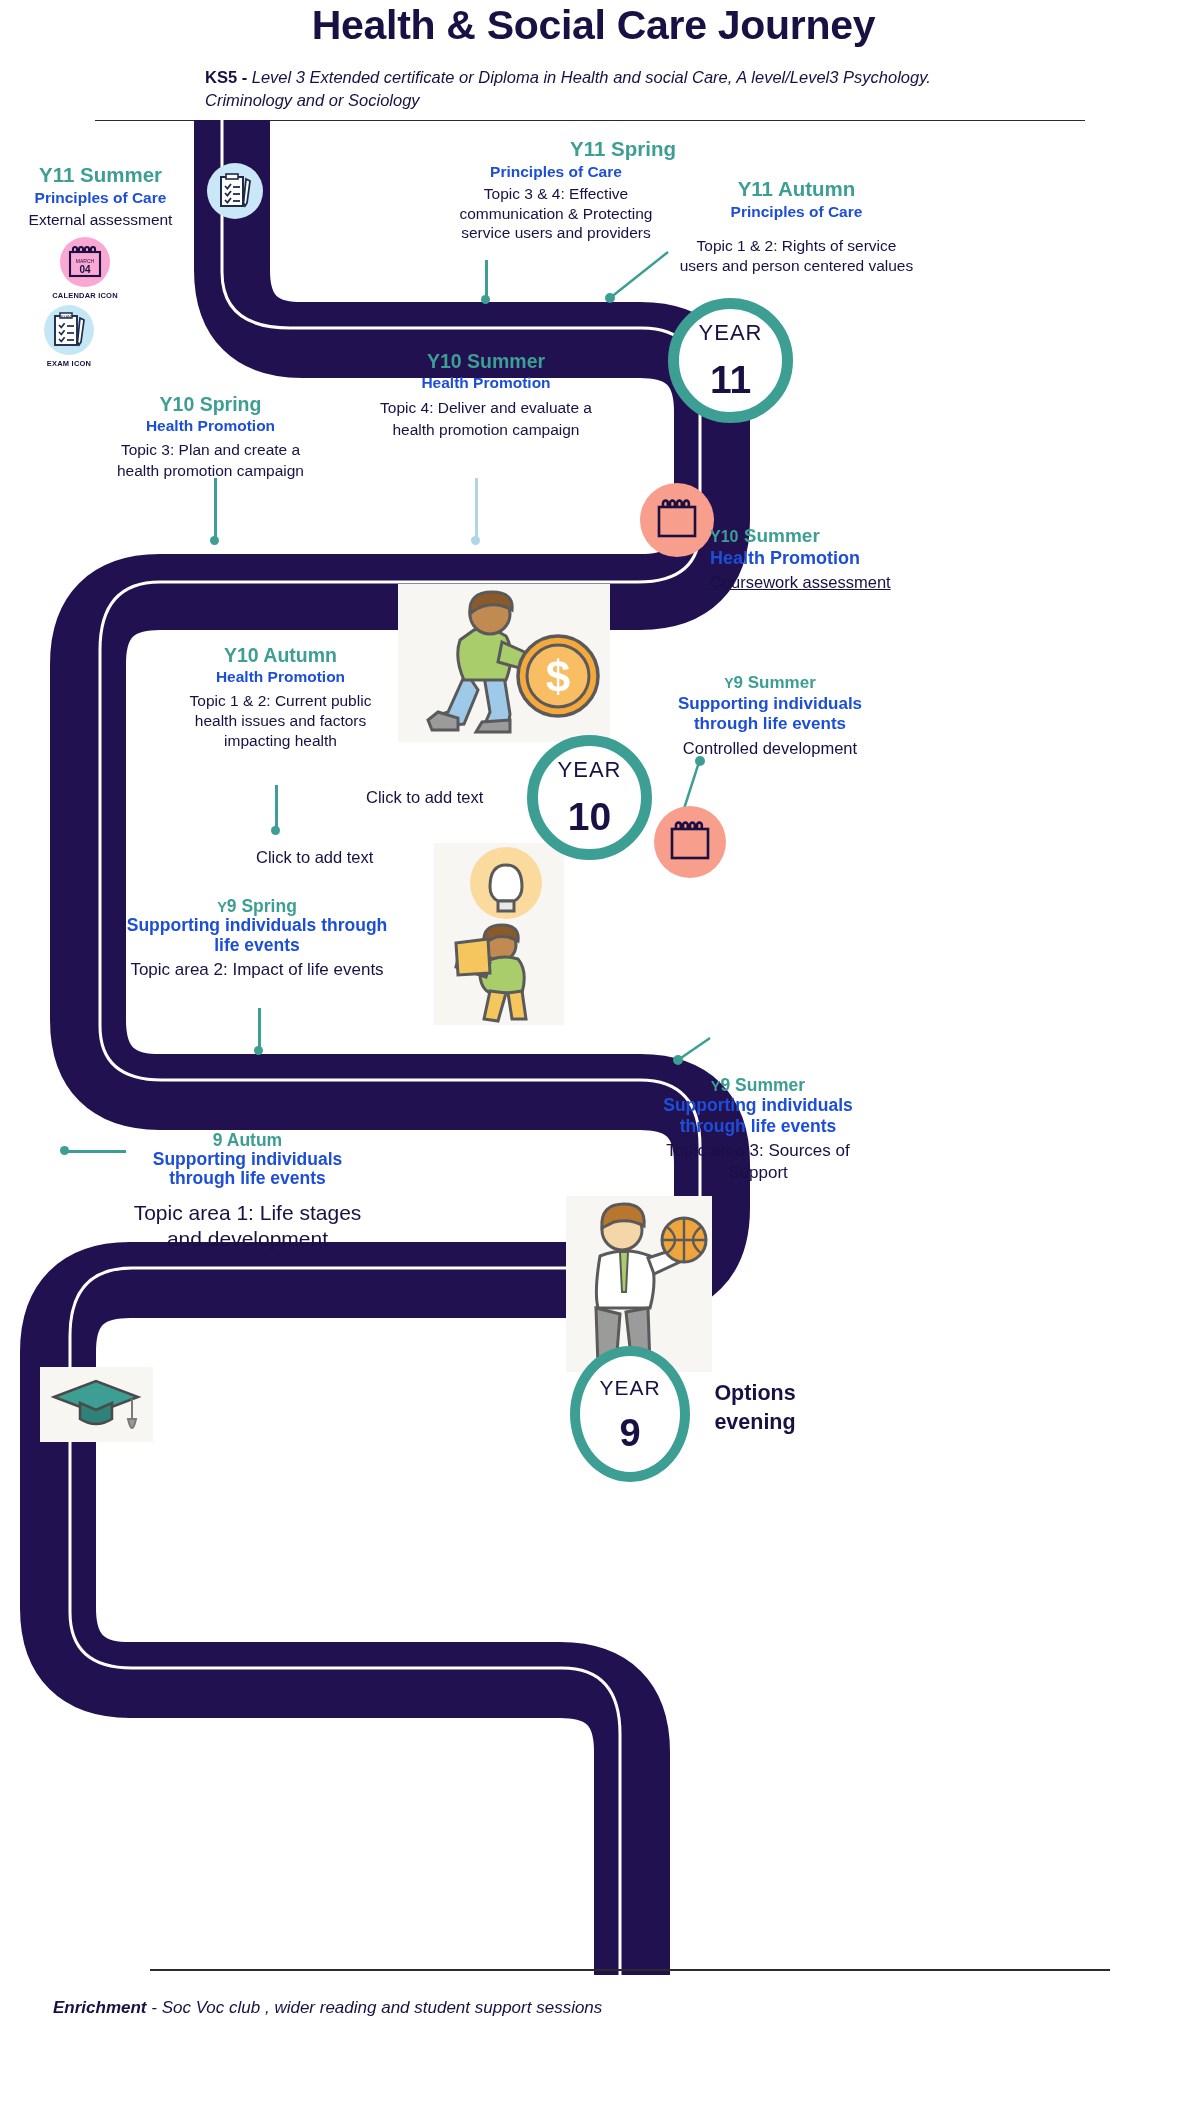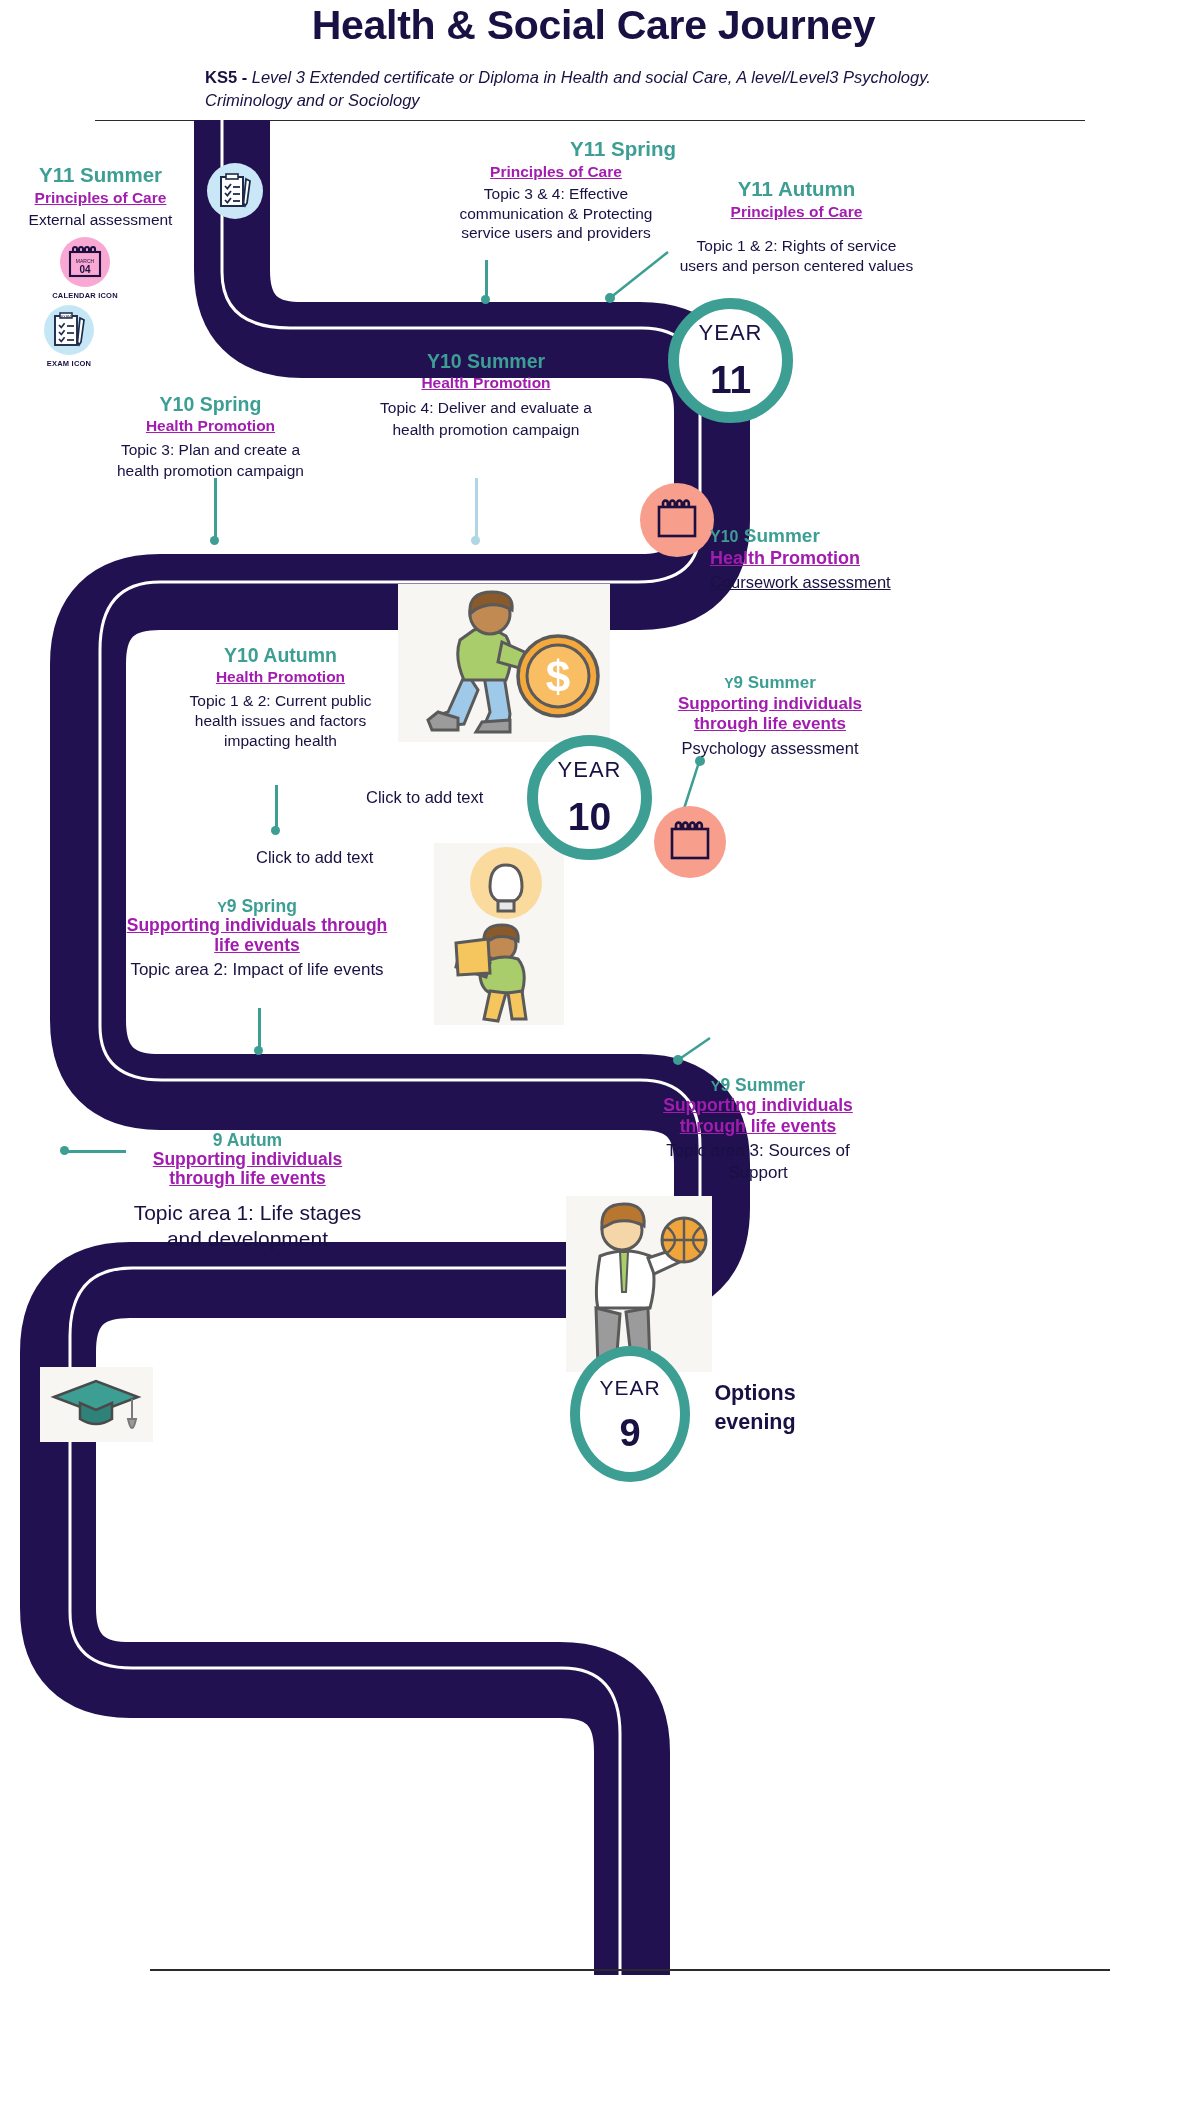--- a/index.html
+++ b/index.html
@@ -50,21 +50,21 @@
 
   #year11{left:668px; top:298px; width:125px; height:125px;}
   #year10{left:527px; top:735px; width:125px; height:125px;}
   #year9 {left:570px; top:1346px; width:120px; height:136px; border-width:10px;}
   #year9 .yw{font-size:21px;}
   #year9 .yn{font-size:38px;}
 
   
   .block{position:absolute;}
   .hd{color:#3d9e93; font-weight:bold; line-height:1.15;}
-  .sub{color:#a21caf; font-weight:bold; line-height:1.2;text-decoration:underline;}
+  .sub{color:#1d4ed8; font-weight:bold; line-height:1.2;}
   .body{color:#191043; line-height:1.25;}
 
   
   #b-y11summer{left:8px; top:163px; width:185px; text-align:center;}
   #b-y11summer .hd{font-size:20.5px;}
   #b-y11summer .sub{font-size:15.5px; margin-top:2px;}
   #b-y11summer .body{font-size:15.5px; margin-top:3px; white-space:nowrap;}
 
   #b-y11spring{left:436px; top:137px; width:240px; text-align:center;}
   #b-y11spring .hd{font-size:20.5px;text-align:right;}
@@ -455,21 +455,21 @@
 
   <div class="block" id="b-y10autumn">
     <div class="hd">Y10 Autumn</div>
     <div class="sub">Health Promotion</div>
     <div class="body">Topic 1 &amp; 2:  Current public health issues and factors impacting health</div>
   </div>
 
   <div class="block" id="b-y9summer-ca">
     <div class="hd"><span class="small">Y</span><span>9 Summer</span></div>
     <div class="sub">Supporting individuals through life events</div>
-    <div class="body">Psychology assessment</div>
+    <div class="body">Controlled development</div>
   </div>
 
   <div class="block" id="b-y9spring">
     <div class="hd"><span class="small">Y</span><span>9 Spring</span></div>
     <div class="sub">Supporting individuals  through life events</div>
     <div class="body">Topic area 2:  Impact of life events</div>
   </div>
 
   <div class="block" id="b-y9summer-ss">
     <div class="hd"><span class="small">Y</span><span>9 Summer</span></div>
@@ -480,14 +480,17 @@
   <div class="block" id="b-y9autumn">
     <div class="hd">9 Autum</div>
     <div class="sub">Supporting individuals  through life events</div>
     <div class="body">Topic area 1: Life stages and development</div>
   </div>
 
   <div class="ctat" id="ctat-1">Click to add text</div>
   <div class="ctat" id="ctat-2">Click to add text</div>
 
   <div class="rule-bottom"></div>
+  <div class="enrichment">
+    <b>Enrichment</b><span>  -  Soc Voc  club , wider reading  and student support sessions</span>
+  </div>
 
 </div>
 
 </body></html>

